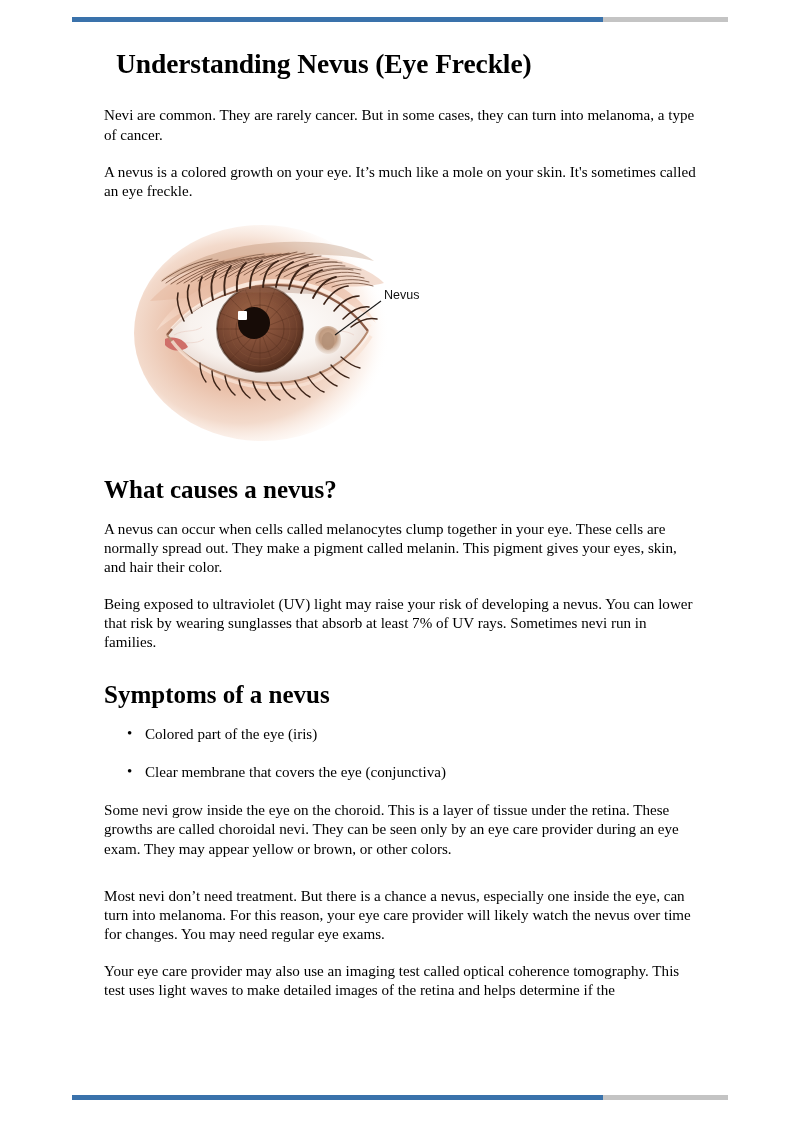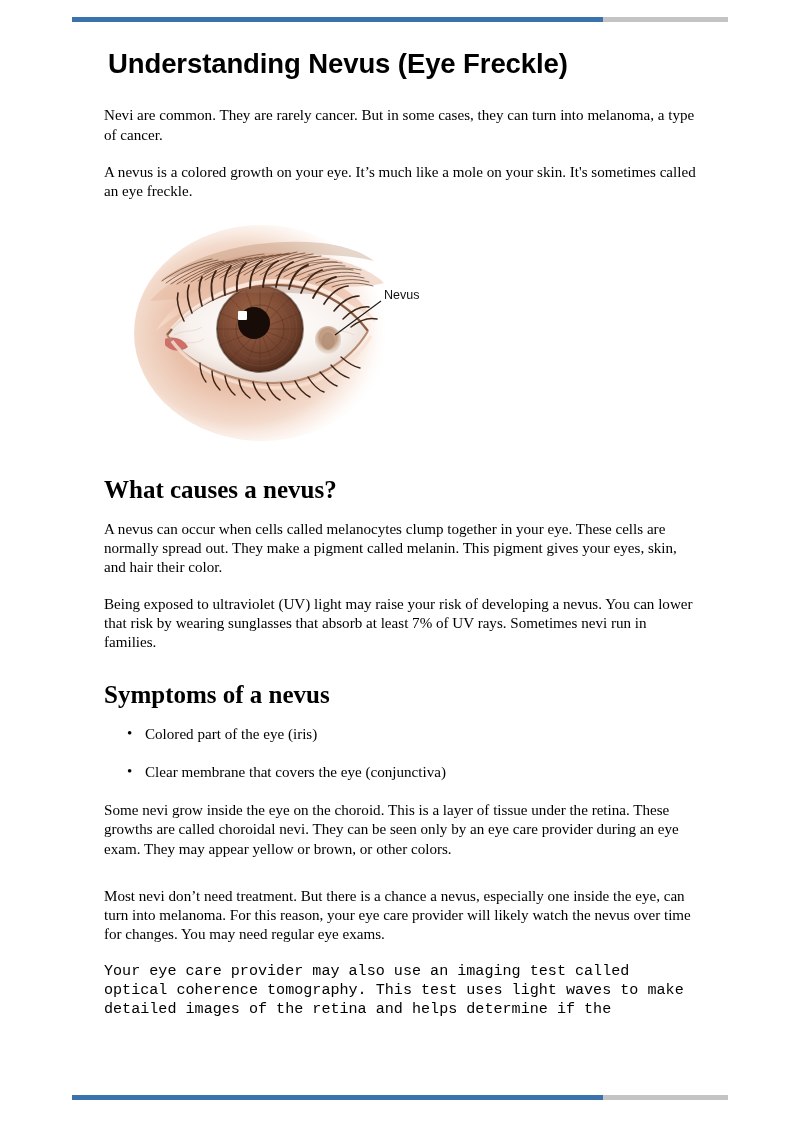--- a/index.html
+++ b/index.html
@@ -46,43 +46,43 @@
 
   
   .content {
     position: absolute;
     left: 104px;
     top: 48px;
     width: 592px;
   }
 
   h1.doc-title {
-    font-family: Liberation Sans, sans-serif;
+    font-family: Liberation Serif, serif;
     font-size: 27.5px;
     font-weight: bold;
     line-height: 1.18;
-    margin: 0 0 26px 4px;
+    margin: 0 0 26px 12px;
     letter-spacing: -0.1px;
   }
 
   h2.section-heading {
     font-family: "Liberation Serif", "DejaVu Serif", serif;
     font-size: 25px;
     font-weight: bold;
     line-height: 1.2;
     margin: 0 0 15px 0;
   }
 
   p.para {
     font-size: 15.1px;
     line-height: 1.265;
     margin: 0 0 18px 0;
     text-align: left;
   }
-  p.para:last-child { margin-bottom: 12px; font-family: Liberation Mono, monospace; }
+  p.para:last-child { margin-bottom: 12px; }
 
   ul.bullets {
     margin: 0 0 14px 0;
     padding: 0 0 0 41px;
     list-style: none;
   }
   ul.bullets li {
     font-size: 15.1px;
     line-height: 1.265;
     margin: 0 0 19px 0;

